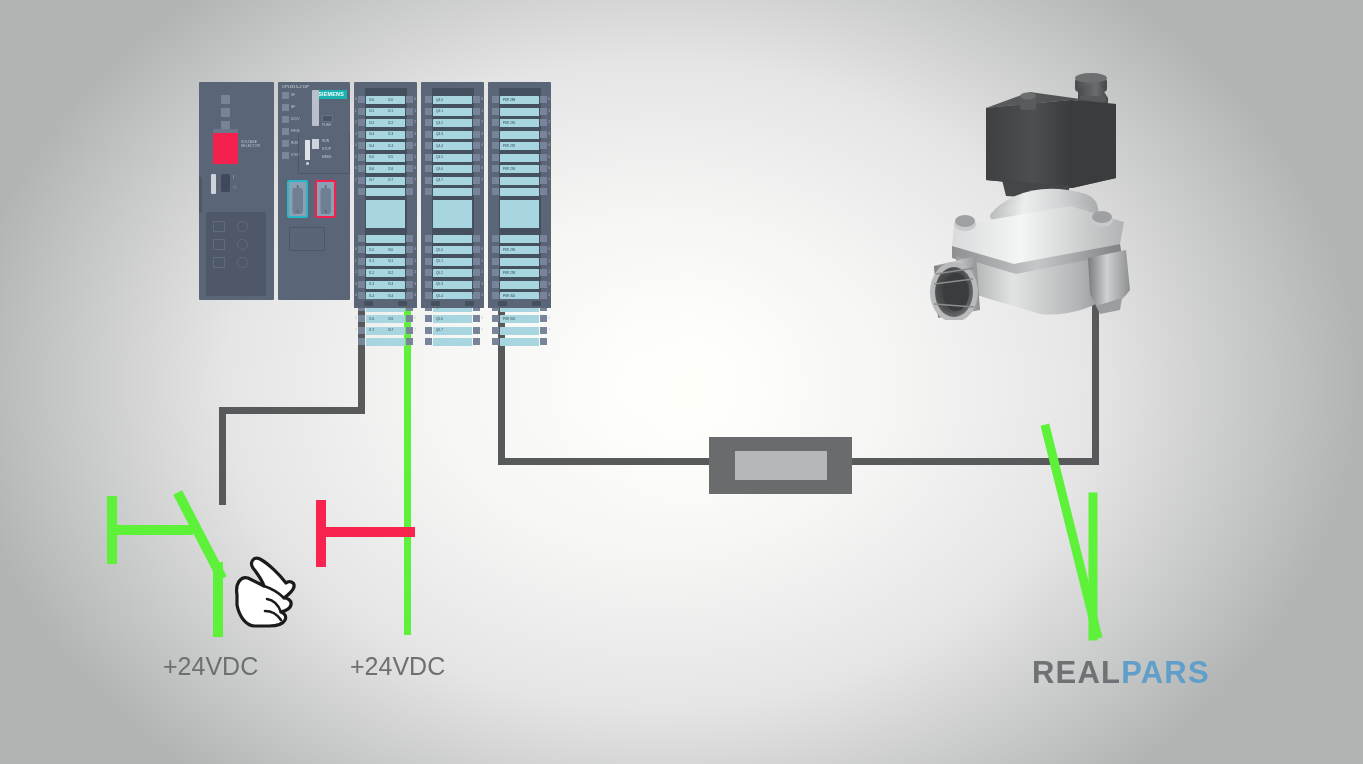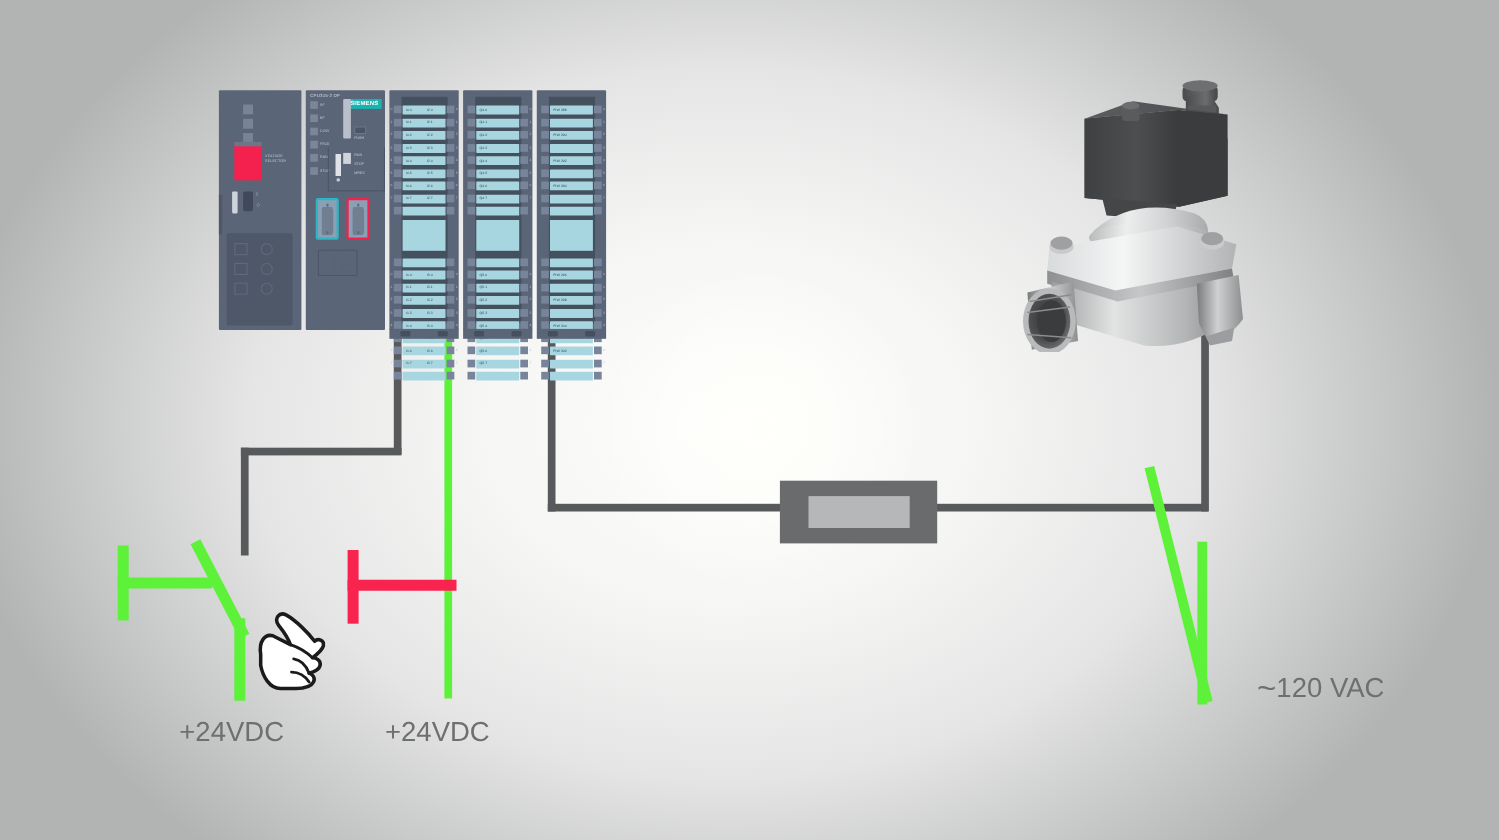--- a/index.html
+++ b/index.html
@@ -690,23 +690,20 @@
     <div class="inner"></div>
   </div>
 
   <div style="position:absolute; left:1035px; top:422px; width:80px; height:220px;">
     <svg width="80" height="220" viewBox="0 0 80 220">
       <path d="M11 7 L62 212" stroke="#5ef13a" stroke-width="9" stroke-linecap="square" fill="none"></path>
       <path d="M58 75 L58 214" stroke="#5ef13a" stroke-width="9" stroke-linecap="square" fill="none"></path>
     </svg>
   </div>
 
-  <div class="lbl" id="lbl-vac">
-    <span class="tilde">~</span><span>120 VAC</span>
-  </div>
 
   <div style="position:absolute; left:100px; top:487px; width:150px; height:150px;">
     <svg width="150" height="150" viewBox="0 0 150 150">
       <path d="M12 14 L12 72" stroke="#5ef13a" stroke-width="10" stroke-linecap="square" fill="none"></path>
       <path d="M12 43 L88 43" stroke="#5ef13a" stroke-width="10" stroke-linecap="square" fill="none"></path>
       <path d="M80 10 L120 87" stroke="#5ef13a" stroke-width="10" stroke-linecap="square" fill="none"></path>
       <path d="M118 80 L118 148" stroke="#5ef13a" stroke-width="10" stroke-linecap="square" fill="none"></path>
     </svg>
   </div>
 
@@ -726,14 +723,15 @@
                L24 73 C14 73 8 62 6 52 Z" fill="#ffffff" stroke="#1b1b1b" stroke-width="3.2" stroke-linejoin="round"></path>
       <path d="M33 33 C39 35 47 39 53 45" fill="none" stroke="#1b1b1b" stroke-width="2.6" stroke-linecap="round"></path>
       <path d="M36 46 C42 47 47 51 50 59" fill="none" stroke="#1b1b1b" stroke-width="2.6" stroke-linecap="round"></path>
       <path d="M34 58 C40 58 46 61 50 67" fill="none" stroke="#1b1b1b" stroke-width="2.6" stroke-linecap="round"></path>
     </svg>
   </div>
 
   <div class="lbl" id="lbl-24a">+24VDC</div>
   <div class="lbl" id="lbl-24b">+24VDC</div>
 
+  <div id="logo"><span class="a">REAL</span><span class="b">PARS</span></div>
 
 </div>
 
 </body></html>

